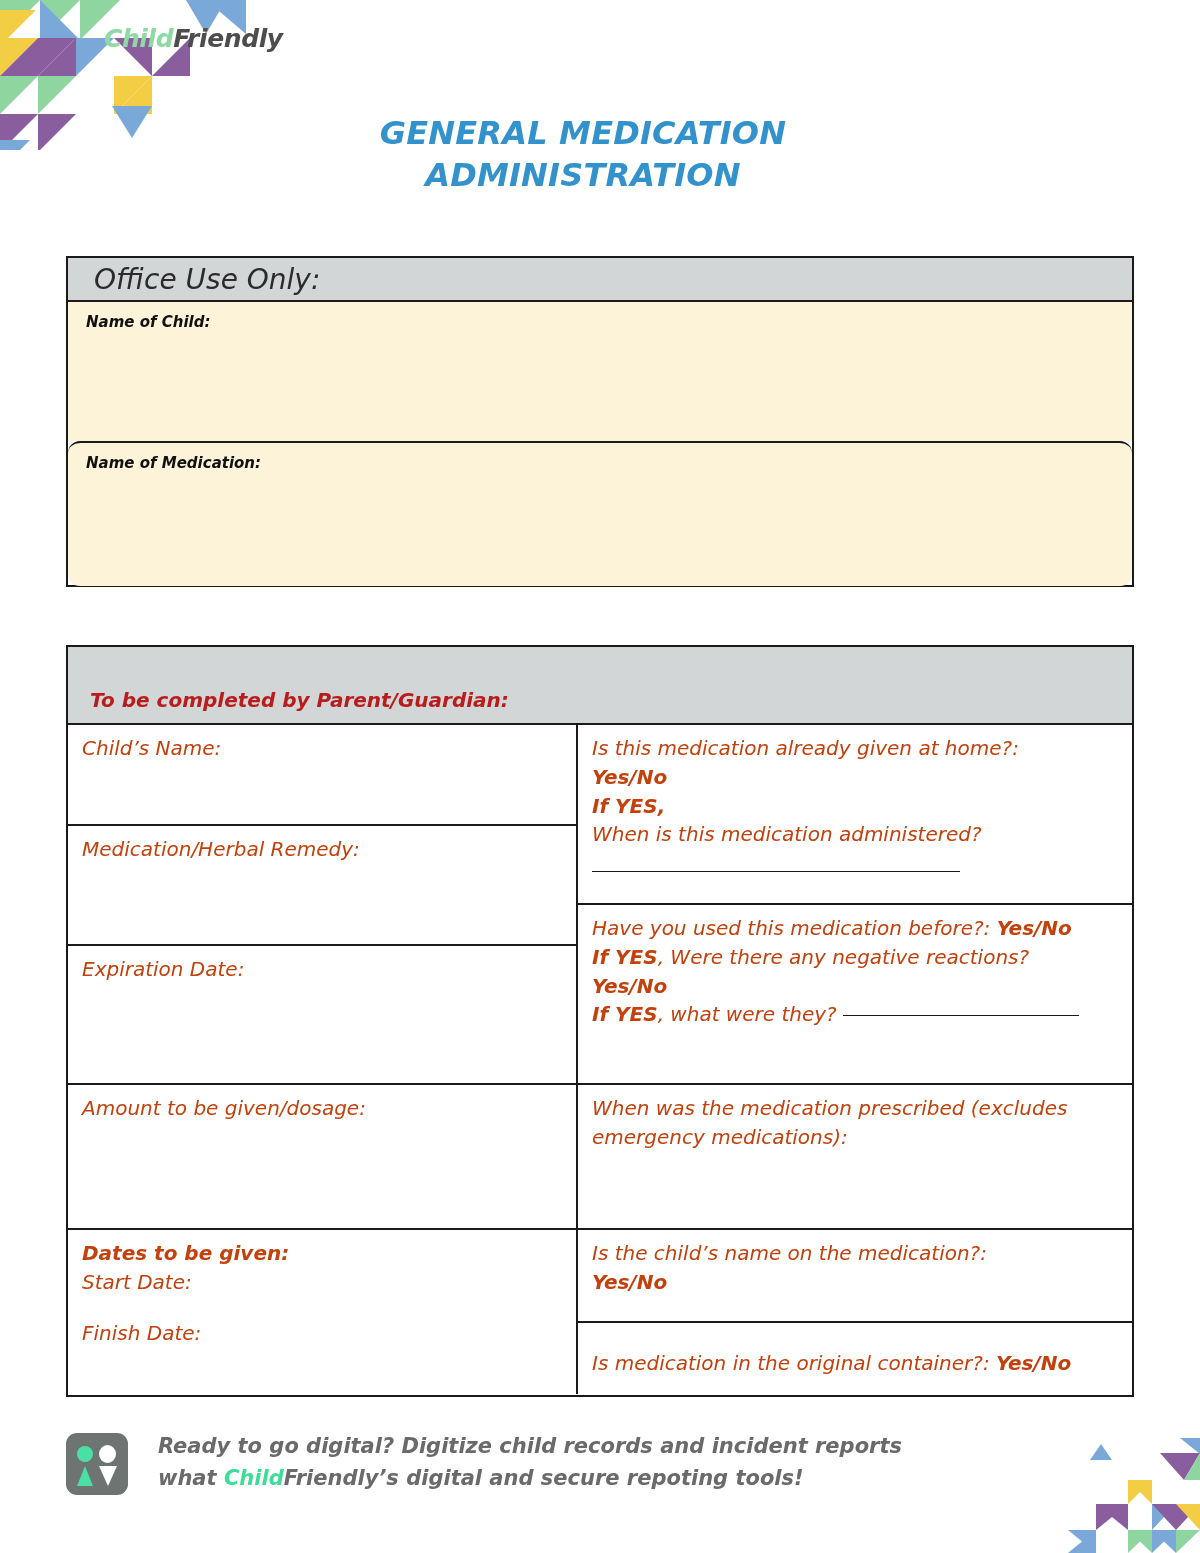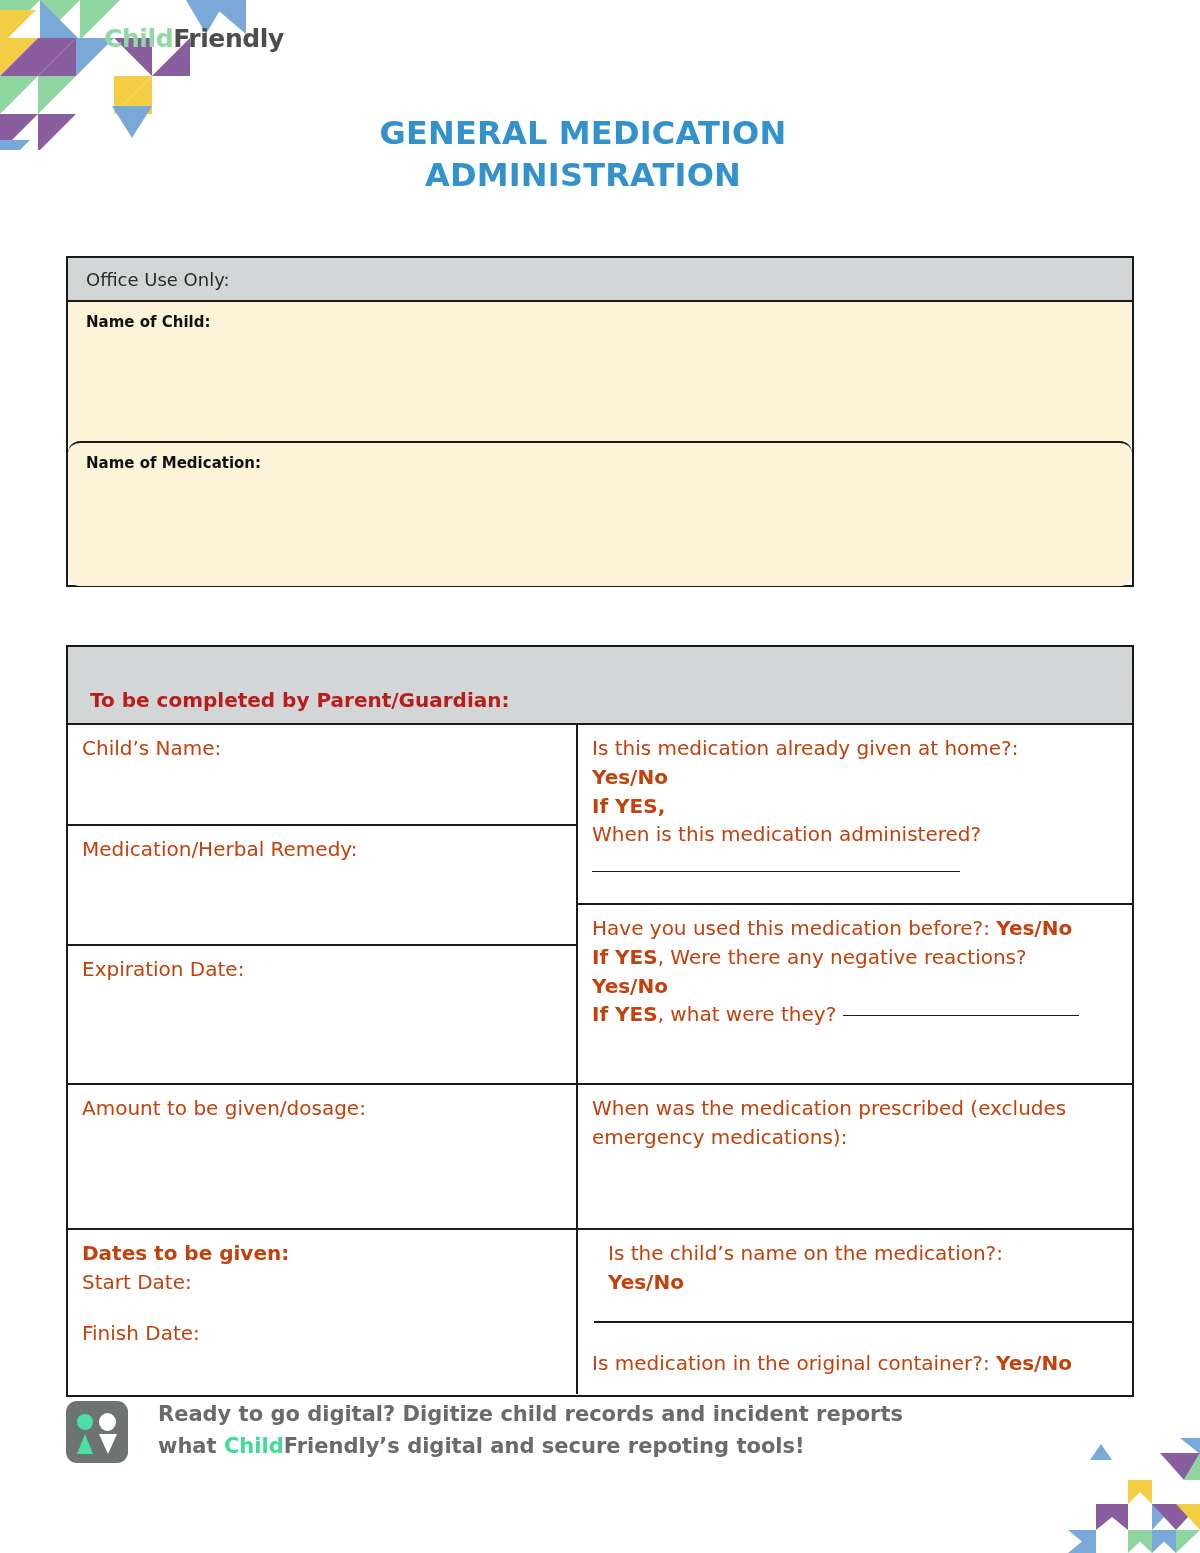--- a/index.html
+++ b/index.html
@@ -10,20 +10,21 @@
     background: #ffffff;
     font-family: "DejaVu Sans", "Liberation Sans", sans-serif;
     overflow: hidden;
   }
 
   .page {
     position: relative;
     width: 1200px;
     height: 1553px;
     background: #ffffff;
+    font-style: italic;
   }
 
   
   .mosaic { position: absolute; pointer-events: none; }
   .mosaic-tl { left: 0; top: 0; width: 260px; height: 150px; }
   .mosaic-br { right: 0; bottom: 0; width: 150px; height: 115px; }
 
   
   .logo-wrap {
     position: absolute;
@@ -72,21 +73,21 @@
     align-items: center;
     padding-left: 18px;
   }
   .band-cream {
     background: #fdf3d8;
     padding: 10px 0 0 18px;
   }
   .band-cream + .band-cream { border-top: 2px solid #1a1a1a; border-radius: 12px; }
 
   .office-head { height: 44px; }
-  .office-head .lbl { font-size: 18px; color: #2b2b2b; font-weight: normal; }
+  .office-head .lbl { font-size: 28px; color: #2b2b2b; font-weight: normal; margin-left: 8px; }
   .office-child { height: 139px; }
   .office-med   { height: 145px; }
   .office-cell-lbl { font-size: 15px; font-weight: bold; color: #111; }
 
   .parent-head { height: 78px; }
   .parent-head .lbl {
     font-size: 20px; font-weight: bold; color: #b91c1c;
     padding-left: 4px;
     margin-top: 29px;
   }
@@ -114,38 +115,38 @@
   .lc-1 { height: 101px; }
   .lc-2 { height: 120px; }
   .lc-3 { height: 139px; }
   .lc-4 { height: 145px; }
   .lc-5 { height: 164px; border-bottom: none; }
 
   
   .rc-1 { height: 180px; }
   .rc-2 { height: 180px; }
   .rc-3 { height: 145px; }
-  .rc-4 { height: 93px; margin-left: 16px; }
+  .rc-4 { height: 93px; }
   .rc-5 { height: 71px; border-bottom: none; display: flex; align-items: center; }
 
   .rule {
     display: inline-block;
     border-bottom: 1.6px solid #1b1b1b;
     vertical-align: middle;
   }
   .rule-long  { width: 368px; margin-top: 14px; }
   .rule-short { width: 236px; }
 
   .spacer-sm { height: 22px; }
 
   
   .footer {
     position: absolute;
     left: 66px;
-    top: 1399px;
+    top: 1431px;
     display: flex;
     align-items: flex-start;
   }
   .footer-icon {
     width: 62px; height: 62px;
     background: #6d7471;
     border-radius: 11px;
     position: relative;
     flex: none;
     margin-top: 2px;

